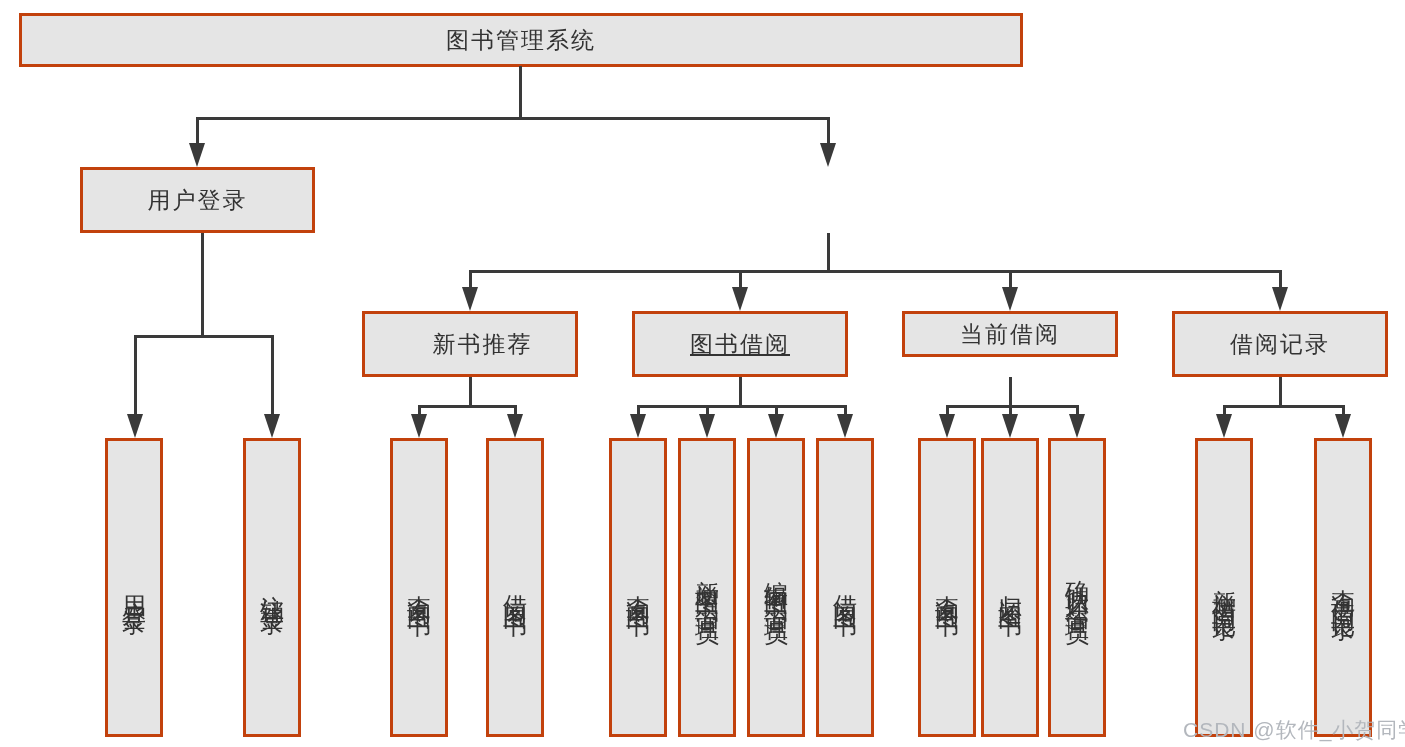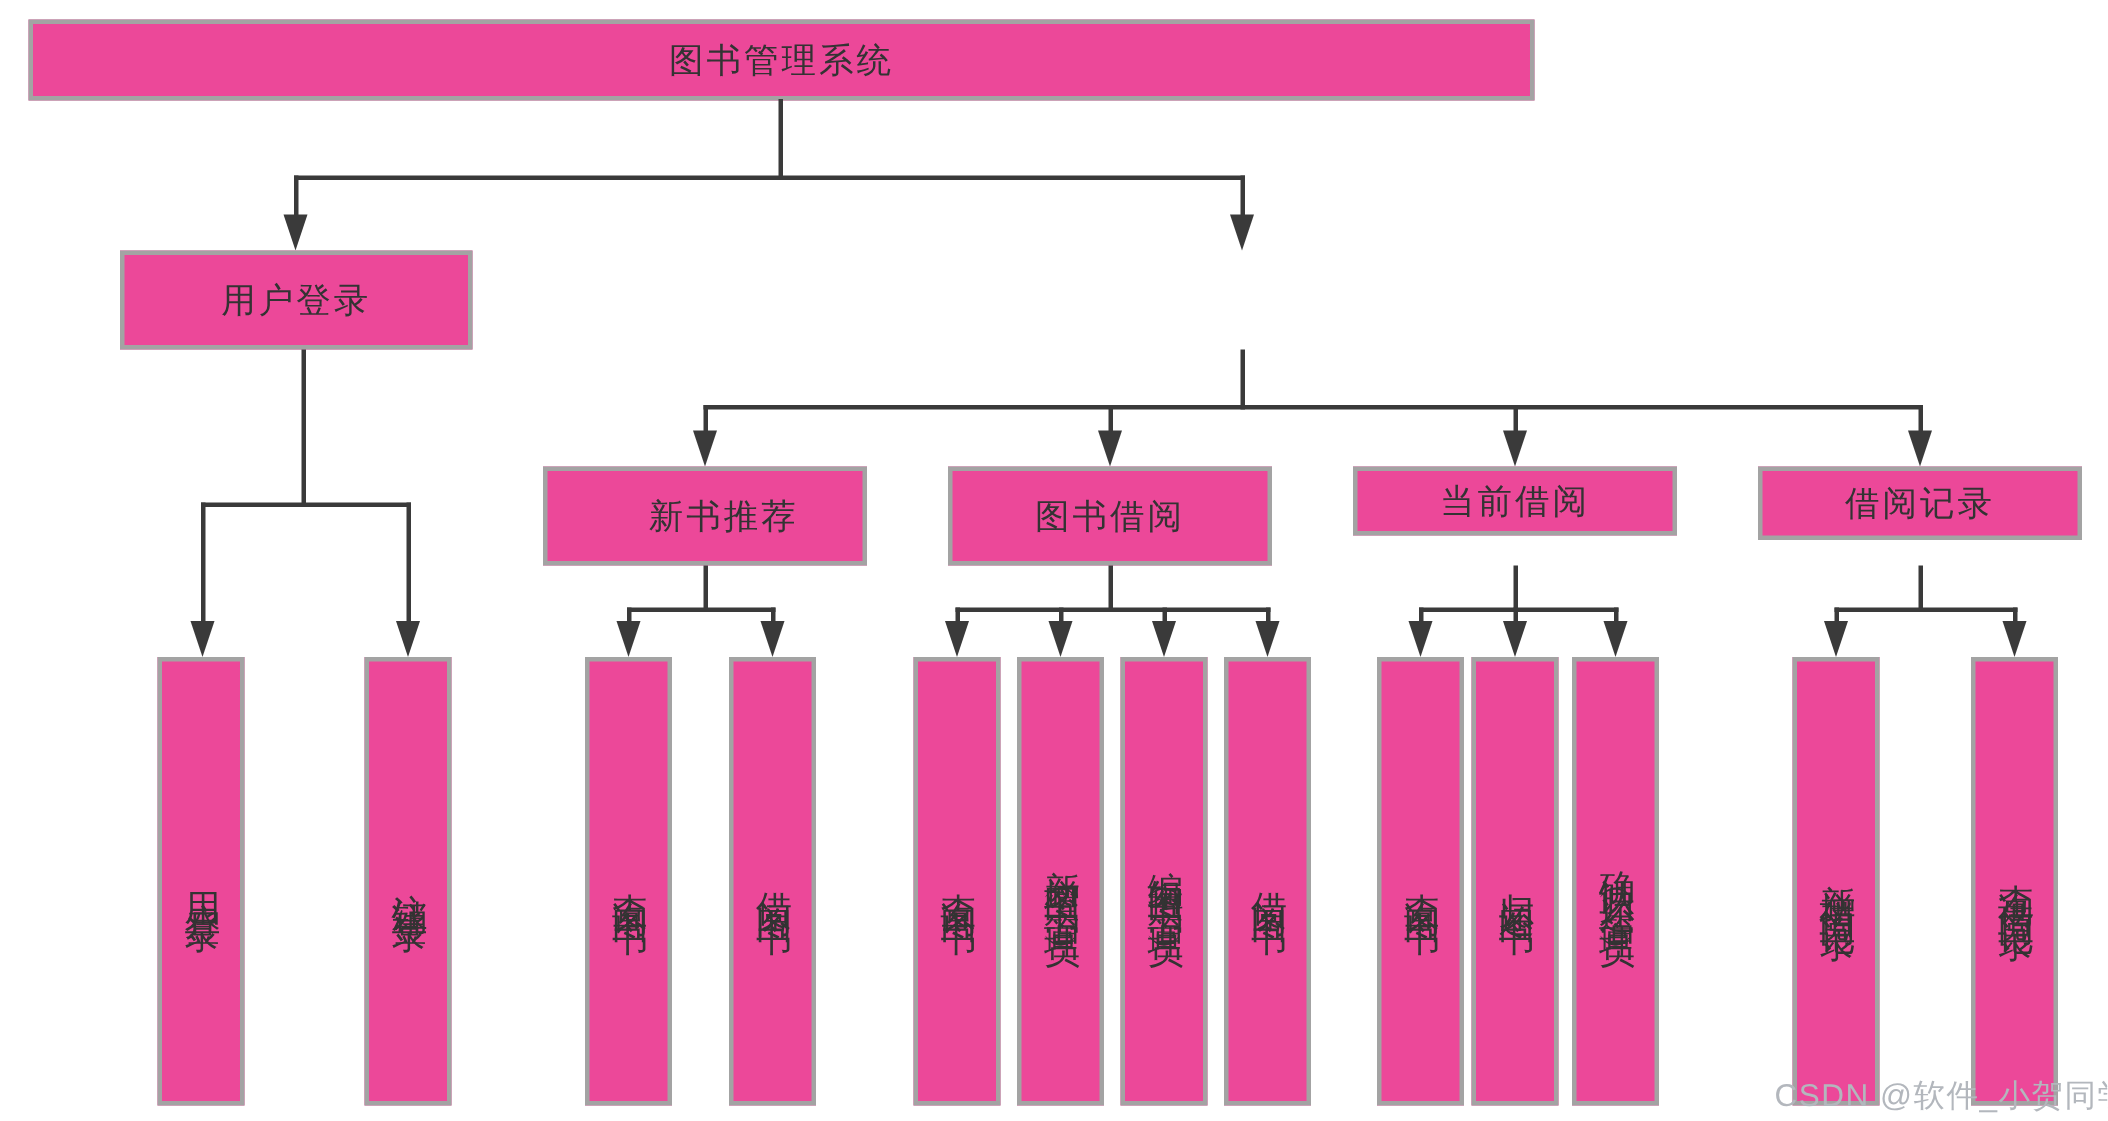--- a/index.html
+++ b/index.html
@@ -1,21 +1,21 @@
 <!DOCTYPE html>
 <html><head>
 <meta charset="utf-8">
 <style>
   html,body { margin:0; padding:0; background:#ffffff; }
   .canvas {
     position:relative; width:1405px; height:747px; background:#ffffff;
     font-family:"Liberation Sans", sans-serif; color:#333333; overflow:hidden;
   }
   .box {
-    position:absolute; border:3px solid #a3a3a3; background:#ec4899;
+    position:absolute; border:3px solid #c2410c; background:#e5e5e5;
     box-sizing:border-box; display:flex; align-items:center; justify-content:center;
   }
   .box-h .lbl { font-size:23px; letter-spacing:2px; white-space:nowrap; color:#333333; }
   .box-v .lbl {
     writing-mode:vertical-rl; text-orientation:mixed;
     font-size:24px; letter-spacing:6px; line-height:1; color:#333333;
   }
   .hline { position:absolute; height:3px; background:#3a3a3a; }
   .vline { position:absolute; width:3px;  background:#3a3a3a; }
   .arrow {
@@ -62,27 +62,27 @@
   <div class="vline" style="left:738.5px; top:270px; height:19px;"></div>
   <div class="arrow" style="left:732px; top:287px;"></div>
   <div class="vline" style="left:1008.5px; top:270px; height:19px;"></div>
   <div class="arrow" style="left:1002px; top:287px;"></div>
   <div class="vline" style="left:1278.5px; top:270px; height:19px;"></div>
   <div class="arrow" style="left:1272px; top:287px;"></div>
 
   <div class="box box-h" style="left:362px; top:311px; width:216px; height:66px;padding-left:25px;">
     <span class="lbl">新书推荐</span>
   </div>
-  <div class="box box-h" style="left:632px; top:311px; width:216px; height:66px;">
+  <div class="box box-h" style="left:632px; top:311px; width:216px; height:66px;text-decoration:underline;">
     <span class="lbl">图书借阅</span>
   </div>
   <div class="box box-h" style="left:902px; top:311px; width:216px; height:46px;">
     <span class="lbl">当前借阅</span>
   </div>
-  <div class="box box-h" style="left:1172px; top:311px; width:216px; height:49px;">
+  <div class="box box-h" style="left:1172px; top:311px; width:216px; height:66px;">
     <span class="lbl">借阅记录</span>
   </div>
 
   <div class="vline" style="left:468.5px; top:377px; height:30px;"></div>
   <div class="hline" style="left:417.5px; top:405px; width:99px;"></div>
   <div class="vline" style="left:417.5px; top:405px; height:11px;"></div>
   <div class="arrow" style="left:411px; top:414px;"></div>
   <div class="vline" style="left:513.5px; top:405px; height:11px;"></div>
   <div class="arrow" style="left:507px; top:414px;"></div>
 

